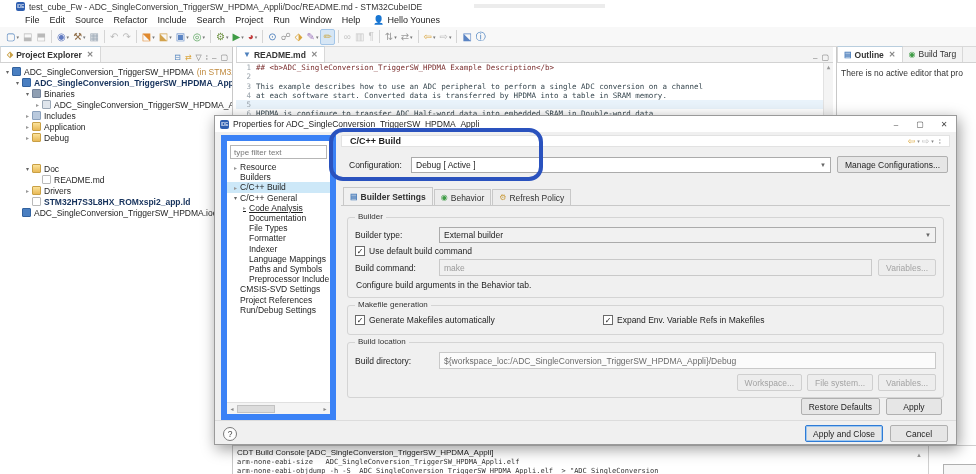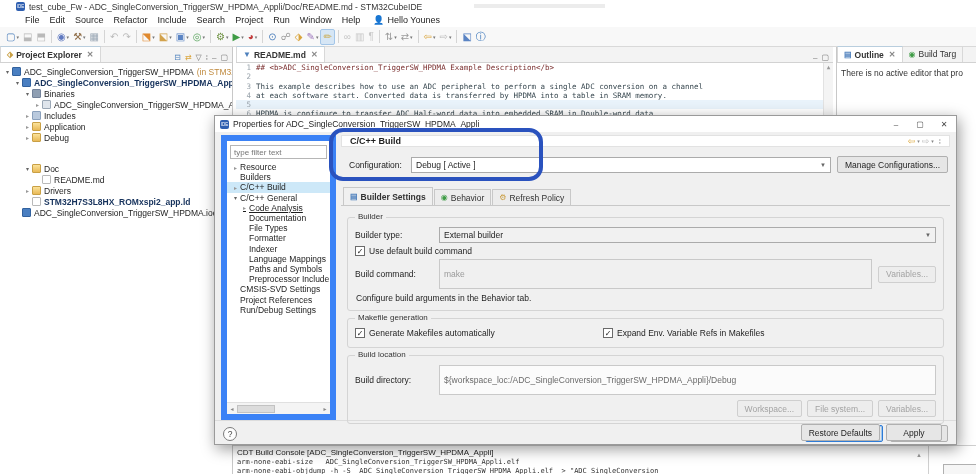--- a/index.html
+++ b/index.html
@@ -127,21 +127,21 @@
   .tabstrip { display:flex; align-items:flex-end; height:18px; margin:4px 0 0 2px; }
   .ptab { display:flex; align-items:center; gap:3px; height:16px; padding:0 6px; font-size:8.5px;
           background:#ececec; border:1px solid #c8c8c8; border-bottom:none; margin-right:1px; color:#333; }
   .ptab.active { background:#f0f0f0; height:18px; font-weight:bold; }
   .tabbody { flex:1; border-top:1px solid #c8c8c8; padding:4px 6px 0 6px; display:flex; flex-direction:column; }
 
   .group { position:relative; border:1px solid #d4d4d4; border-radius:3px; padding:6px 7px 6px 7px; margin-top:7px; }
   .legend { position:absolute; top:-6px; left:7px; background:#f0f0f0; padding:0 3px; font-size:8px; color:#333; }
   .frow { display:flex; align-items:center; margin:3px 0; }
   .flabel { width:84px; flex:0 0 auto; font-size:8.5px; color:#1e1e1e; }
-  .tinput { height:30px; border:1px solid #c9c9c9; background:#f0f0f0; color:#9a9a9a; font-size:8.5px;
+  .tinput { height:17px; border:1px solid #c9c9c9; background:#f0f0f0; color:#9a9a9a; font-size:8.5px;
             padding:0 4px; flex:1; font-family:"Liberation Sans", sans-serif; }
   .tinput.lightval { background:#fbfbfb; color:#6b6b6b; }
   .cb { width:10px; height:10px; flex:0 0 auto; border:1px solid #6a6a6a; background:#fff; color:#1a1a1a;
         font-size:8px; line-height:9px; text-align:center; margin-right:4px; }
   .cbl { font-size:8.5px; color:#1e1e1e; display:flex; align-items:center; }
   .note { font-size:8.5px; color:#1e1e1e; margin:4px 0 1px 1px; }
   .btnrow-right { display:flex; justify-content:flex-end; gap:5px; margin-top:5px; }
   .restore-row { margin-top:auto; display:flex; justify-content:flex-end; gap:6px; padding:0 2px 5px 0; }
 
   .dlg-footer { height:26px; border-top:1px solid #dcdcdc; margin-top:0; display:flex; align-items:center;

